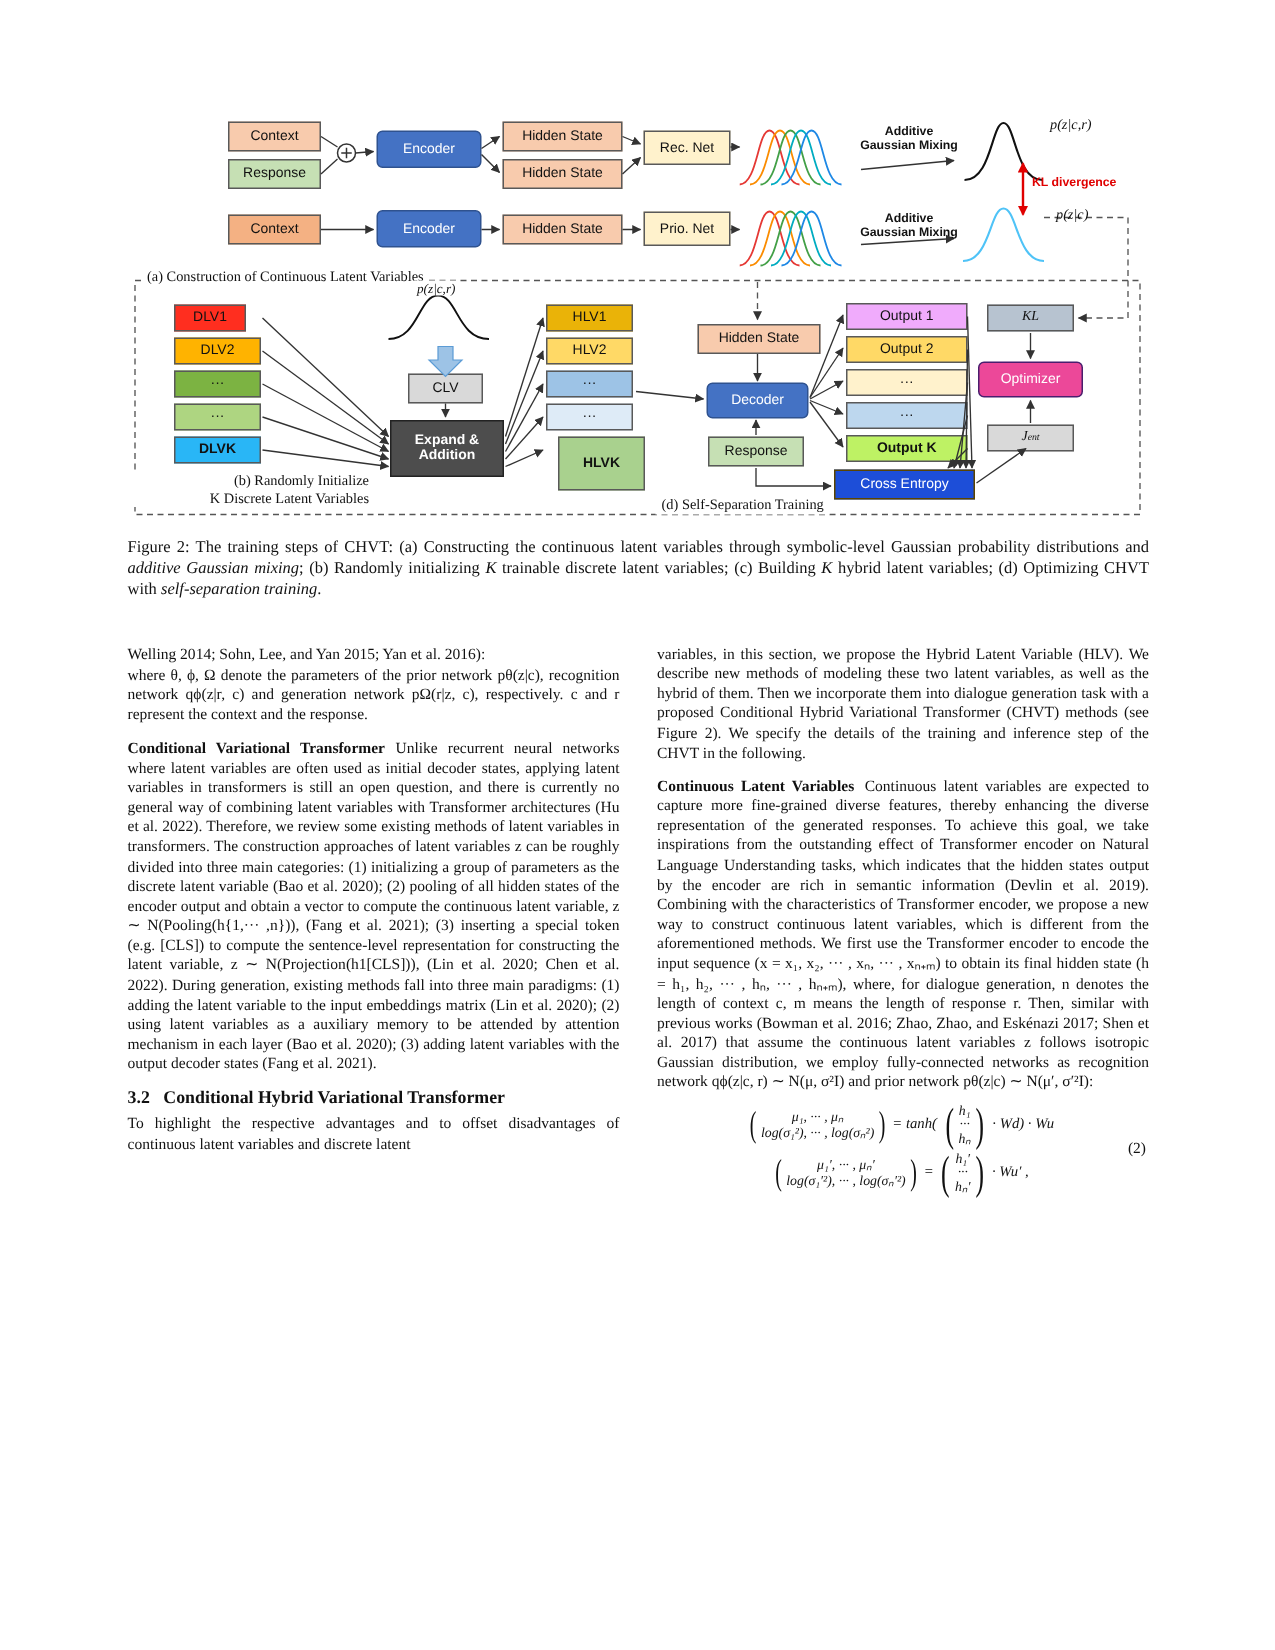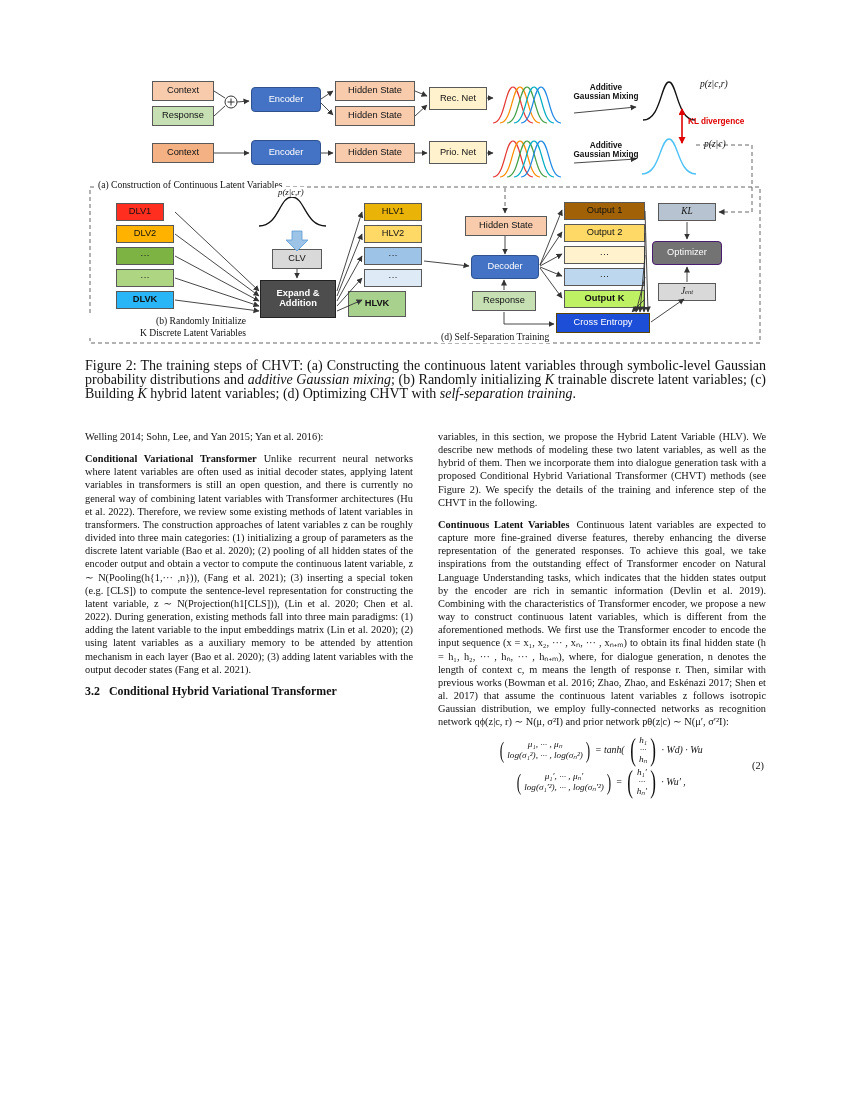--- a/index.html
+++ b/index.html
@@ -12,48 +12,48 @@
      font-family:"Liberation Sans",sans-serif;font-size:9.3px;line-height:1.05;
      border:1px solid #595959;box-sizing:border-box;text-align:center;z-index:2;color:#111;}
   .rounded{border-radius:4px;}
   .bold{font-weight:bold;}
   .ital{font-style:italic;font-family:"Liberation Serif",serif;}
   .c-enc{background:#4472C4;color:#fff;border-color:#2F528F;}
   .c-peach{background:#F8CBAD;}
   .c-orange{background:#F4B183;}
   .c-green{background:#C6E0B4;}
   .c-yellow{background:#FFF2CC;}
-  .c-purple{background:#737373;color:#fff;border-color:#4A1E6E;}
+  .c-purple{background:#ec4899;color:#fff;border-color:#4A1E6E;}
   .c-olive{background:#1d4ed8;color:#fff;border-color:#5a4400;}
   .c-gray{background:#D9D9D9;}
   .c-grayblue{background:#B7C3D0;}
   .c-dark{background:#4D4D4D;color:#fff;border-color:#222;}
   .dlv1{background:#FF2E1F;} .dlv2{background:#FFB300;} .dlv3{background:#7CB342;}
   .dlv4{background:#AED581;} .dlv5{background:#29B6F6;}
   .hlv1{background:#eab308;} .hlv2{background:#FFD966;} .hlv3{background:#9DC3E6;}
   .hlv4{background:#DEEBF7;} .hlv5{background:#A9D18E;}
-  .out1{background:#a16207;} .out2{background:#FFD966;} .out3{background:#FFF2CC;}
+  .out1{background:#f0abfc;} .out2{background:#FFD966;} .out3{background:#FFF2CC;}
   .out4{background:#BDD7EE;} .out5{background:#bef264;}
   .figsvg{position:absolute;z-index:2;}
   .overlay{position:absolute;left:0;top:0;z-index:4;pointer-events:none;}
   .lbl{position:absolute;z-index:5;font-size:9.5px;white-space:nowrap;}
   .math{font-style:italic;font-family:"Liberation Serif",serif;}
   .mix{position:absolute;z-index:5;font-family:"Liberation Sans",sans-serif;font-weight:bold;
        font-size:8.2px;line-height:1.15;text-align:center;}
   .klred{color:#E00000;font-weight:bold;font-family:"Liberation Sans",sans-serif;font-size:8.2px;}
   .pcap{position:absolute;z-index:5;font-family:"Liberation Serif",serif;font-size:9.6px;
         background:#fff;line-height:11.5px;}
   .center{text-align:right;}
   .ar{stroke:#333;stroke-width:0.9;fill:none;marker-end:url(#m);}
   .pl{stroke:#333;stroke-width:0.9;fill:none;}
   .dsh{stroke:#555;stroke-width:0.9;stroke-dasharray:4 3;fill:none;}
   .red{stroke:#E00000;stroke-width:1.6;fill:none;}
 
   
-  #figcaption{position:absolute;left:85px;top:359px;width:681px;font-size:14px;
+  #figcaption{position:absolute;left:85px;top:359px;width:681px;font-size:11px;
               line-height:13.8px;text-align:justify;}
   .r-i{font-style:italic;}
   .coltext{position:absolute;font-size:10.35px;line-height:13.15px;text-align:justify;}
   .coltext p{margin:0 0 1px 0;}
   .runinp{margin-top:9px !important;}
   .runin{font-weight:bold;padding-right:7px;}
   h3{font-size:11.9px;margin:9px 0 5px 0;font-family:"Liberation Serif",serif;}
   h3 span:first-child{margin-right:9px;}
   .eq{position:relative;margin:6px 0 7px 0;text-align:center;}
   .eqline{font-style:italic;font-size:10.3px;line-height:14.5px;}
@@ -131,21 +131,21 @@
     <svg class="figsvg" style="left:167px;top:118px" width="75" height="36" viewBox="0 0 75 36">
       <path d="M4,33 C24,33 24,4 37,4 C50,4 50,33 71,33" stroke="#111" fill="none" stroke-width="1.3"></path>
     </svg>
     <div class="lbl math" style="left:188px;top:112px;font-size:8.8px;background:#fff;padding:0 2px">p(z|c,r)</div>
     <div class="b c-gray" style="left:184px;top:174px;width:50px;height:20px">CLV</div>
     <div class="b c-dark bold" style="left:172px;top:205px;width:76px;height:38px;padding:0 6px">Expand &amp; Addition</div>
     <div class="b hlv1" style="left:276px;top:128px;width:58px;height:18px">HLV1</div>
     <div class="b hlv2" style="left:276px;top:150px;width:58px;height:18px">HLV2</div>
     <div class="b hlv3" style="left:276px;top:172px;width:58px;height:18px">···</div>
     <div class="b hlv4" style="left:276px;top:194px;width:58px;height:18px">···</div>
-    <div class="b hlv5 bold" style="left:260px;top:216px;width:58px;height:26px">HLVK</div>
+    <div class="b hlv5 bold" style="left:284px;top:216px;width:58px;height:36px">HLVK</div>
 
     <div class="b c-peach" style="left:377px;top:141px;width:82px;height:20px">Hidden State</div>
     <div class="b c-enc rounded" style="left:383px;top:180px;width:68px;height:24px">Decoder</div>
     <div class="b c-green" style="left:384px;top:216px;width:64px;height:20px">Response</div>
     <div class="b out1" style="left:476px;top:127px;width:81px;height:18px">Output 1</div>
     <div class="b out2" style="left:476px;top:149px;width:81px;height:18px">Output 2</div>
     <div class="b out3" style="left:476px;top:171px;width:81px;height:18px">···</div>
     <div class="b out4" style="left:476px;top:193px;width:81px;height:18px">···</div>
     <div class="b out5 bold" style="left:476px;top:215px;width:81px;height:18px">Output K</div>
     <div class="b c-grayblue ital" style="left:570px;top:128px;width:58px;height:18px">KL</div>
@@ -227,22 +227,24 @@
       <line class="ar" x1="563" y1="247" x2="596" y2="224"></line>
       <line class="ar" x1="599" y1="207" x2="599" y2="192"></line>
       <line class="ar" x1="599" y1="147" x2="599" y2="164"></line>
     </svg>
   </div>
 
   <div id="figcaption"><span>Figure 2: The training steps of CHVT: (a) Constructing the continuous latent variables through symbolic-level Gaussian probability distributions and </span><span class="r-i">additive Gaussian mixing</span><span>; (b) Randomly initializing </span><span class="r-i">K</span><span> trainable discrete latent variables; (c) Building </span><span class="r-i">K</span><span> hybrid latent variables; (d) Optimizing CHVT with </span><span class="r-i">self-separation training</span><span>.</span></div>
 
   <div class="coltext" id="col-left" style="left:85px;top:430px;width:328px">
     <p>Welling 2014; Sohn, Lee, and Yan 2015; Yan et al. 2016):</p>
+    <p>where θ, ϕ, Ω denote the parameters of the prior network pθ(z|c), recognition network qϕ(z|r, c) and generation network pΩ(r|z, c), respectively. c and r represent the context and the response.</p>
     <p class="runinp"><span class="runin">Conditional Variational Transformer</span><span>Unlike recurrent neural networks where latent variables are often used as initial decoder states, applying latent variables in transformers is still an open question, and there is currently no general way of combining latent variables with Transformer architectures (Hu et al. 2022). Therefore, we review some existing methods of latent variables in transformers. The construction approaches of latent variables z can be roughly divided into three main categories: (1) initializing a group of parameters as the discrete latent variable (Bao et al. 2020); (2) pooling of all hidden states of the encoder output and obtain a vector to compute the continuous latent variable, z ∼ N(Pooling(h{1,··· ,n})), (Fang et al. 2021); (3) inserting a special token (e.g. [CLS]) to compute the sentence-level representation for constructing the latent variable, z ∼ N(Projection(h1[CLS])), (Lin et al. 2020; Chen et al. 2022). During generation, existing methods fall into three main paradigms: (1) adding the latent variable to the input embeddings matrix (Lin et al. 2020); (2) using latent variables as a auxiliary memory to be attended by attention mechanism in each layer (Bao et al. 2020); (3) adding latent variables with the output decoder states (Fang et al. 2021).</span></p>
     <h3><span>3.2</span><span>Conditional Hybrid Variational Transformer</span></h3>
+    <p>To highlight the respective advantages and to offset disadvantages of continuous latent variables and discrete latent</p>
   </div>
 
   <div class="coltext" id="col-right" style="left:438px;top:430px;width:328px">
     <p>variables, in this section, we propose the Hybrid Latent Variable (HLV). We describe new methods of modeling these two latent variables, as well as the hybrid of them. Then we incorporate them into dialogue generation task with a proposed Conditional Hybrid Variational Transformer (CHVT) methods (see Figure 2). We specify the details of the training and inference step of the CHVT in the following.</p>
     <p class="runinp"><span class="runin">Continuous Latent Variables</span><span>Continuous latent variables are expected to capture more fine-grained diverse features, thereby enhancing the diverse representation of the generated responses. To achieve this goal, we take inspirations from the outstanding effect of Transformer encoder on Natural Language Understanding tasks, which indicates that the hidden states output by the encoder are rich in semantic information (Devlin et al. 2019). Combining with the characteristics of Transformer encoder, we propose a new way to construct continuous latent variables, which is different from the aforementioned methods. We first use the Transformer encoder to encode the input sequence (x = x₁, x₂, ··· , xₙ, ··· , xₙ₊ₘ) to obtain its final hidden state (h = h₁, h₂, ··· , hₙ, ··· , hₙ₊ₘ), where, for dialogue generation, n denotes the length of context c, m means the length of response r. Then, similar with previous works (Bowman et al. 2016; Zhao, Zhao, and Eskénazi 2017; Shen et al. 2017) that assume the continuous latent variables z follows isotropic Gaussian distribution, we employ fully-connected networks as recognition network qϕ(z|c, r) ∼ N(μ, σ²I) and prior network pθ(z|c) ∼ N(μ′, σ′²I):</span></p>
     <div class="eq eq2">
       <div class="eqrow">
         <span class="paren">(</span>
         <span class="stack">
             <span>μ₁, ··· , μₙ</span>

